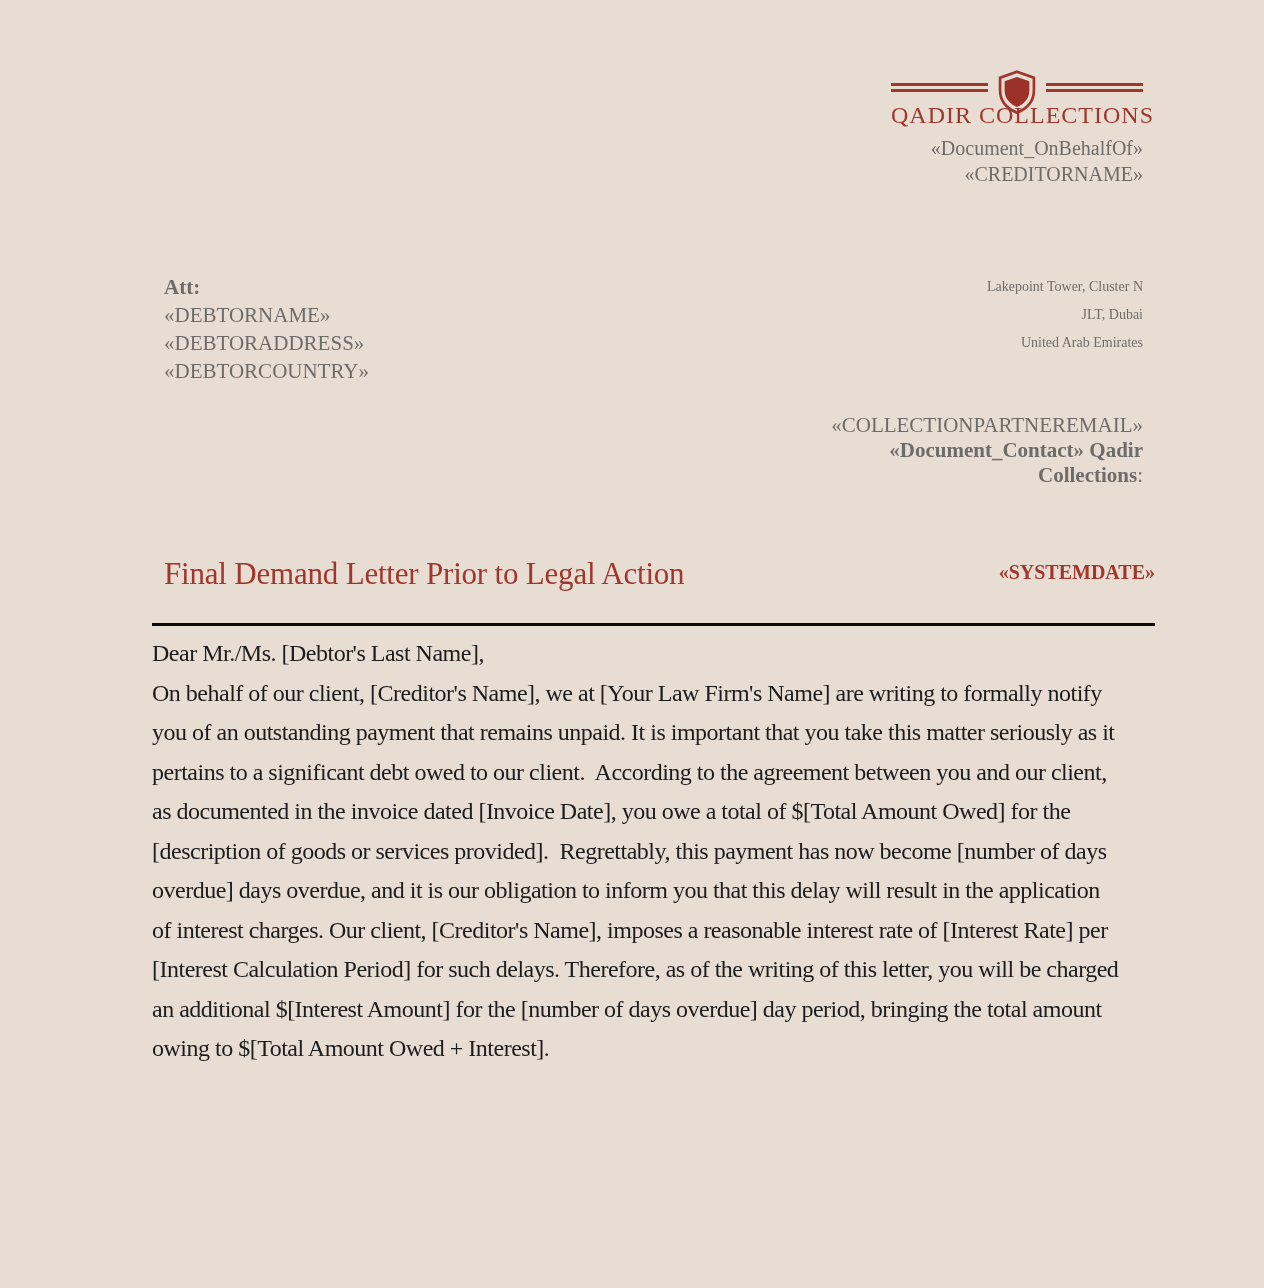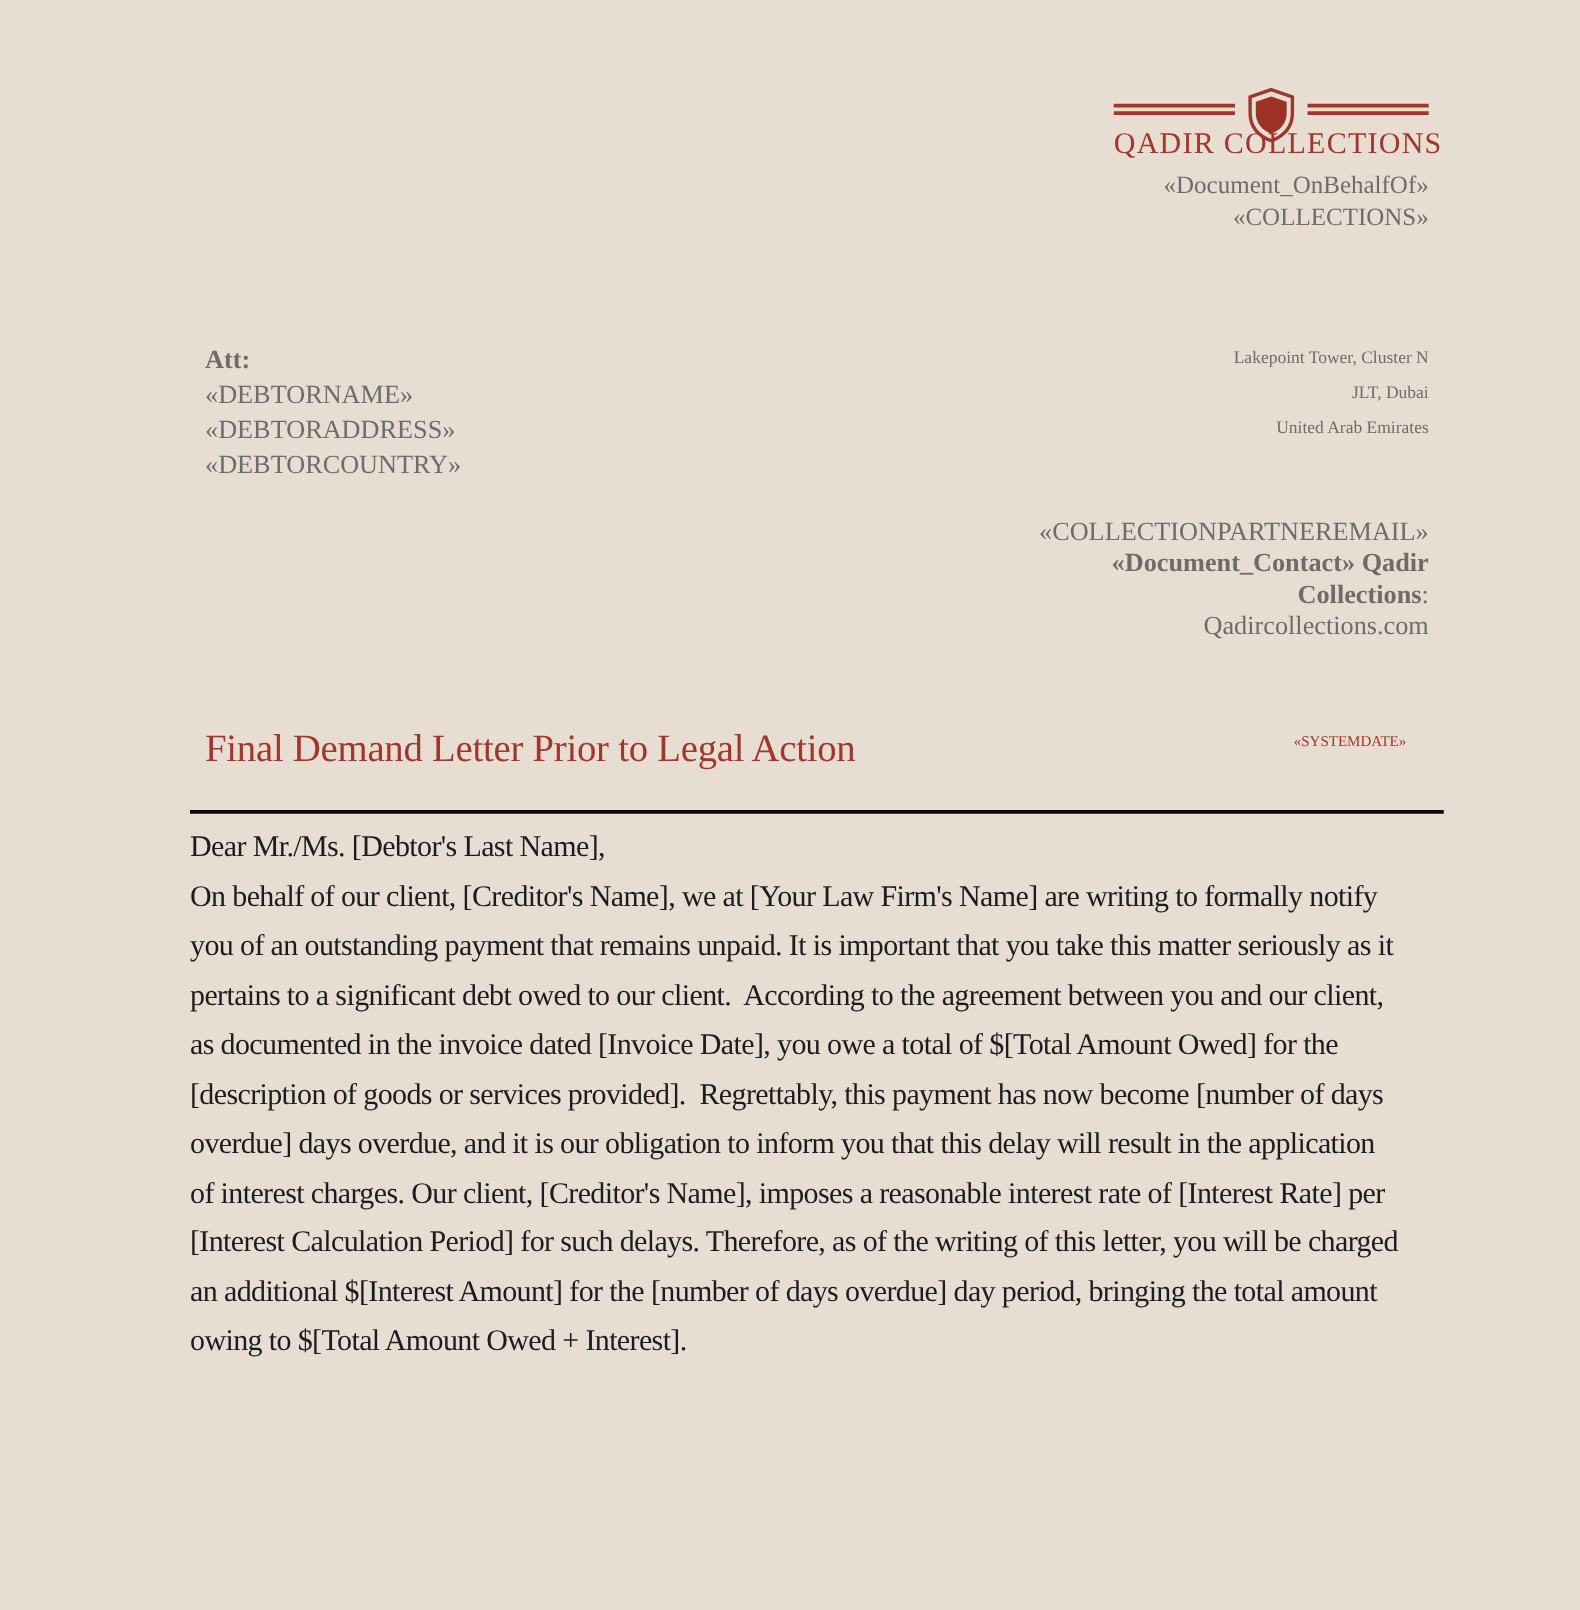--- a/index.html
+++ b/index.html
@@ -96,24 +96,25 @@
   }
   .doc-title{
     margin:0 0 16px 12px;
     font-size:31px;
     font-weight:normal;
     letter-spacing:-0.2px;
     color:var(--accent);
     white-space:nowrap;
   }
   .system-date{
-    margin:5px 30px 0 0;
-    font-size:12px;
+    margin:5px 0 0 0;
+    font-size:20px;
     color:var(--accent);
     white-space:nowrap;
+    font-weight:bold;
   }
   .rule{
     margin-top:15px;
     border:none;
     border-top:3px solid var(--rule);
     height:0;
   }
   
   .letter-body{
     margin-top:3px;
@@ -140,42 +141,41 @@
             <path d="M12 1 L22 4.5 L22 12 C22 18.8 17.6 23 12 25.2 C6.4 23 2 18.8 2 12 L2 4.5 Z" fill="none" stroke="#a0372d" stroke-width="1.6"></path>
             <path d="M12 4.2 L19.3 6.7 L19.3 12 C19.3 16.9 16.2 20.1 12 21.9 C7.8 20.1 4.7 16.9 4.7 12 L4.7 6.7 Z" fill="#9c3128"></path>
           </svg>
         </div>
         <div class="dline"></div>
       </div>
       <div class="logo-name">QADIR COLLECTIONS</div>
     </div>
     <div class="merge-lines">
       <div>«Document_OnBehalfOf»</div>
-      <div>«COLLECTIONS»</div>
+      <div>«CREDITORNAME»</div>
     </div>
   </header>
 
   <section class="addresses">
     <div class="recipient">
       <div class="att">Att:</div>
       <div>«DEBTORNAME»</div>
       <div>«DEBTORADDRESS»</div>
       <div>«DEBTORCOUNTRY»</div>
     </div>
     <div class="office">
       <div>Lakepoint Tower, Cluster N</div>
       <div>JLT, Dubai</div>
       <div>United Arab Emirates</div>
     </div>
   </section>
 
   <section class="contact">
     <div>«COLLECTIONPARTNEREMAIL»</div>
     <div><span class="bold">«Document_Contact» Qadir Collections</span><span>:</span></div>
-    <div>Qadircollections.com</div>
   </section>
 
   <section class="title-row">
     <h1 class="doc-title">Final Demand Letter Prior to Legal Action</h1>
     <div class="system-date">«SYSTEMDATE»</div>
   </section>
   <hr class="rule">
 
   <section class="letter-body">
     <p class="salutation">Dear Mr./Ms. [Debtor's Last Name],</p>

